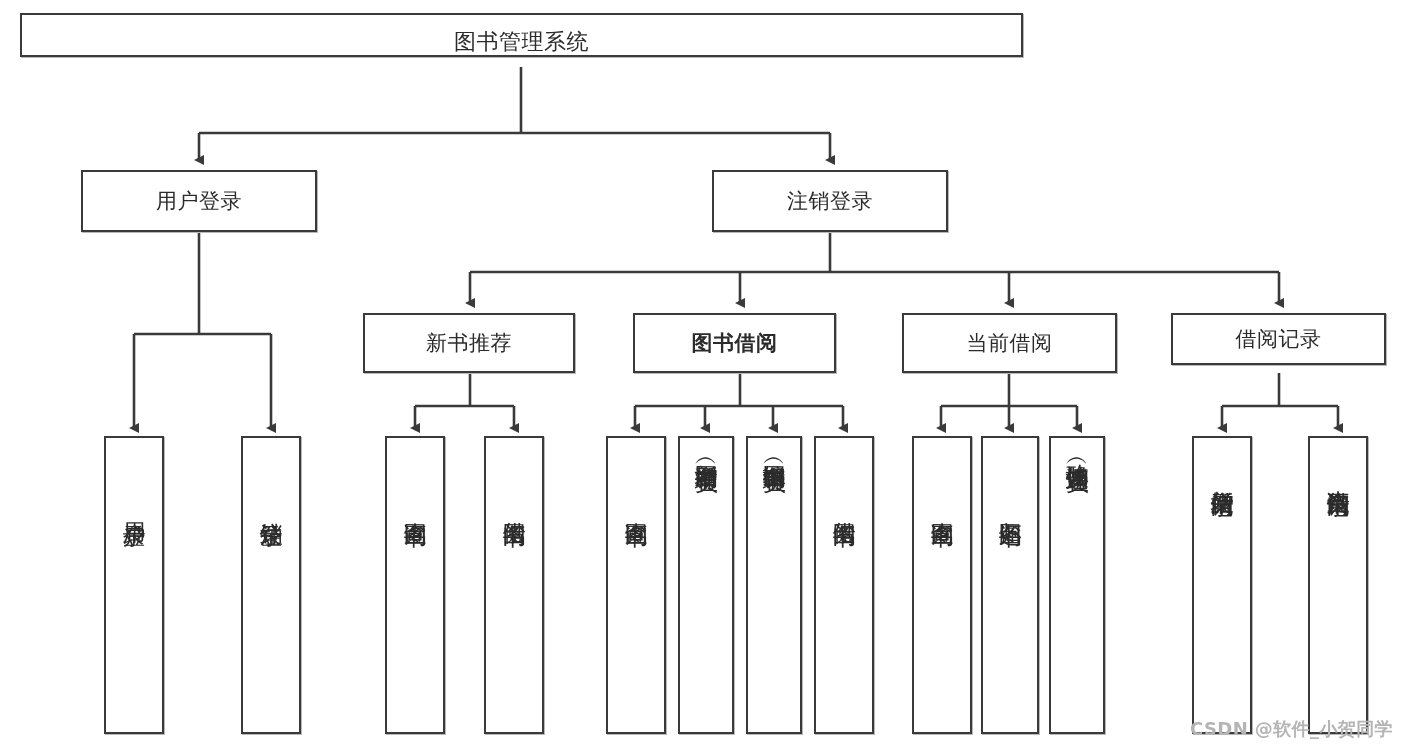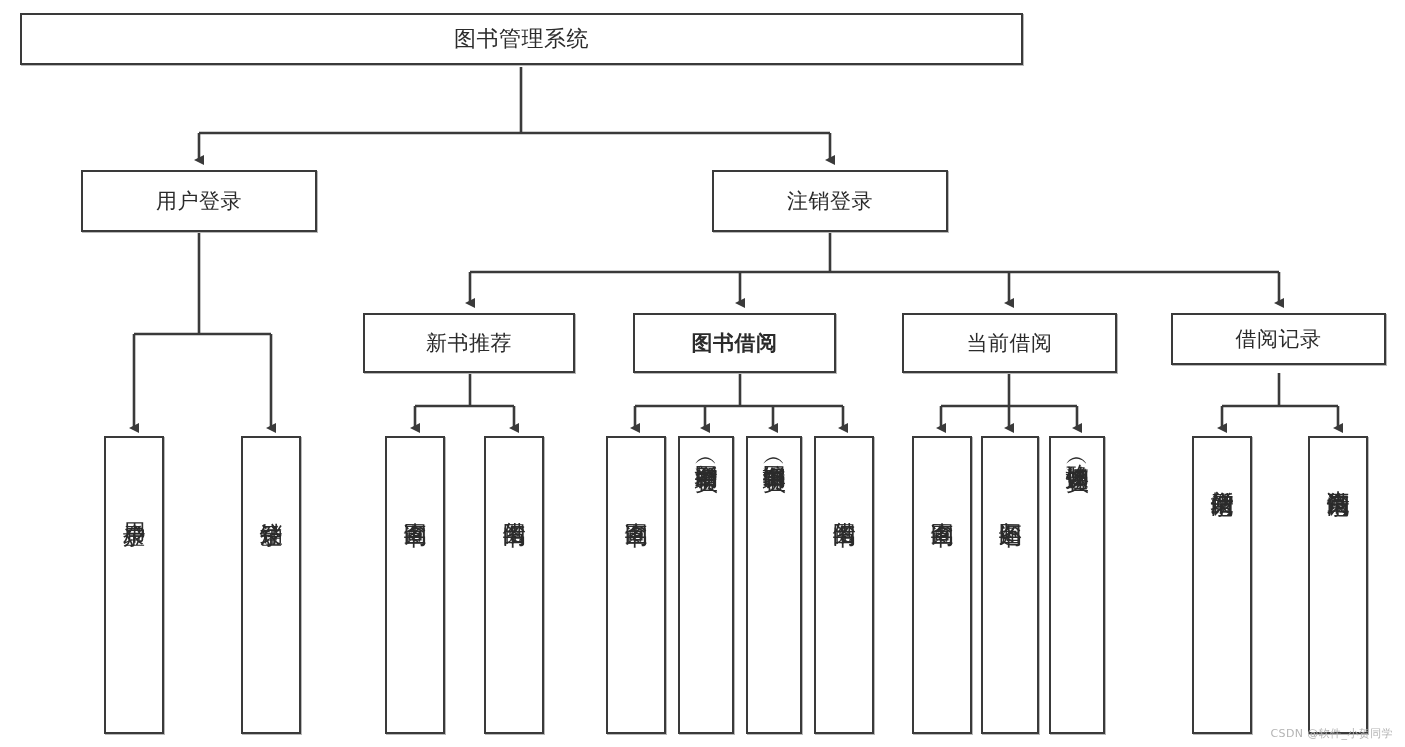--- a/index.html
+++ b/index.html
@@ -62,25 +62,26 @@
     text-orientation: upright;
     font-size: 23px;
     line-height: 1.02;
     letter-spacing: 1px;
     white-space: nowrap;
   }
   #watermark {
     position: absolute;
     right: 12px;
     bottom: 6px;
-    font-size: 11px;
+    font-size: 18px;
     color: #b4b4b4;
     letter-spacing: 0.4px;
     white-space: nowrap;
     user-select: none;
+    font-weight: bold;
   }
 </style>
 </head>
 <body>
 
 <div id="diagram-root">
 
   <svg id="edge-layer" viewBox="0 0 1405 747" width="1405" height="747" xmlns="http://www.w3.org/2000/svg">
     <defs>
       <marker id="arrowhead" markerWidth="10" markerHeight="10" refX="5" refY="5" orient="auto" markerUnits="userSpaceOnUse">
@@ -124,21 +125,21 @@
       <path d="M1009,406 L1009,428" marker-end="url(#arrowhead)"></path>
       <path d="M1077,406 L1077,428" marker-end="url(#arrowhead)"></path>
 
       <path d="M1279,373 L1279,406"></path>
       <path d="M1222,406 L1338,406"></path>
       <path d="M1222,406 L1222,428" marker-end="url(#arrowhead)"></path>
       <path d="M1338,406 L1338,428" marker-end="url(#arrowhead)"></path>
     </g>
   </svg>
 
-  <div class="node h" id="node-root" style="left:20px; top:13px; width:1003px; height:52px;">
+  <div class="node h" id="node-root" style="left:20px; top:13px; width:1003px; height:44px;align-items:flex-end;">
     <span class="node-label">图书管理系统</span>
   </div>
 
   <div class="node h" id="node-login" style="left:81px; top:170px; width:236px; height:62px;">
     <span class="node-label">用户登录</span>
   </div>
   <div class="node h" id="node-bookmgmt" style="left:712px; top:170px; width:236px; height:62px;">
     <span class="node-label">注销登录</span>
   </div>
 

